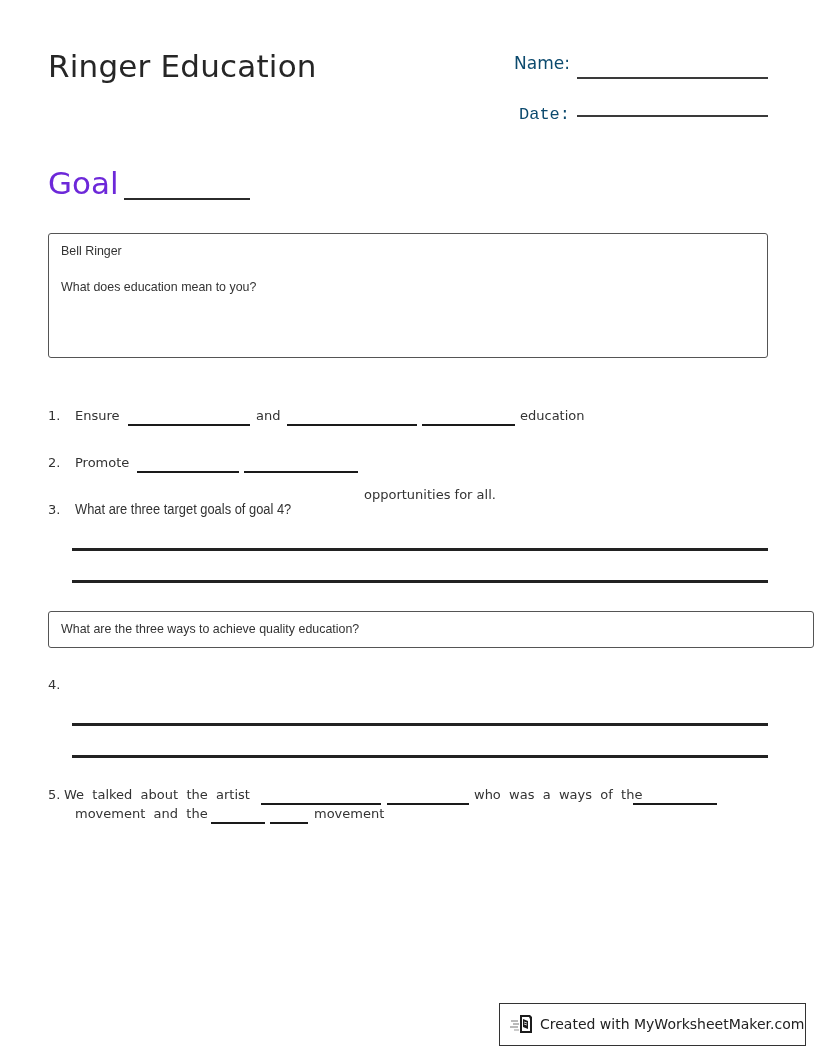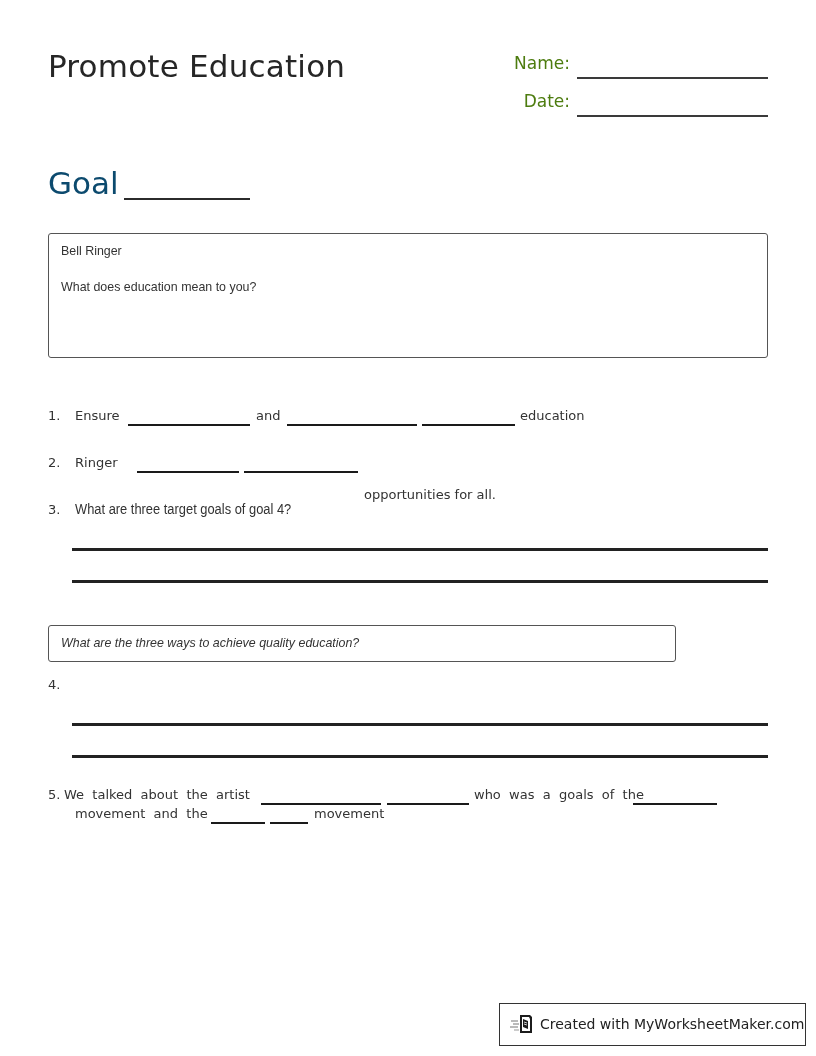--- a/index.html
+++ b/index.html
@@ -10,27 +10,27 @@
       font-family: "DejaVu Sans", "Liberation Sans", sans-serif;
       color: #2b2b2b;
     }
     .abs { position: absolute; }
     .title {
       left: 48px; top: 48px;
       font-size: 31px; font-weight: normal; color: #262626;
       letter-spacing: 0.2px; white-space: nowrap;
     }
     .hdr-label {
-      font-size: 17px; color: #4d7c0f; text-align: right; width: 90px; white-space: nowrap;
+      font-size: 17px; color: #0c4a6e; text-align: right; width: 90px; white-space: nowrap;
     }
     .hdr-line {
       height: 1.5px; background: #3a3a3a;
     }
     .goal {
-      left: 48px; top: 165px; font-size: 31px; color: #0c4a6e; white-space: nowrap;
+      left: 48px; top: 165px; font-size: 31px; color: #6d28d9; white-space: nowrap;
     }
     .goal-line { left: 124px; top: 198px; width: 126px; height: 2px; background: #2b2b2b; }
     .box {
       border: 1.5px solid #555; border-radius: 3px; background: #fff;
     }
     .box-text {
       font-family: "Liberation Sans", sans-serif;
       font-size: 13.5px; color: #333; white-space: nowrap;
       transform: scaleX(0.92); transform-origin: left;
     }
@@ -44,26 +44,26 @@
       border: 1.5px solid #333; background: #fff;
     }
     .footer-text {
       left: 540px; top: 1016px; font-size: 14px; color: #222; white-space: nowrap;
     }
     .footer-icon { left: 510px; top: 1013px; width: 26px; height: 22px; }
   </style>
 </head>
 <body>
 
-<div class="abs title">Promote Education</div>
+<div class="abs title">Ringer Education</div>
 
 <div class="abs hdr-label" style="left:480px; top:53px;">Name:</div>
 <div class="abs hdr-line" style="left:577px; top:77px; width:191px;"></div>
 
-<div class="abs hdr-label" style="left:480px; top:91px;">Date:</div>
+<div class="abs hdr-label" style="left:480px; top:105px;font-family:Liberation Mono, monospace;">Date:</div>
 <div class="abs hdr-line" style="left:577px; top:115px; width:191px;"></div>
 
 <div class="abs goal">Goal</div>
 <div class="abs goal-line"></div>
 
 <div class="abs box" style="left:48px; top:233px; width:720px; height:125px;">
   <div class="abs box-text" style="left:12px; top:9px;">Bell Ringer</div>
   <div class="abs box-text" style="left:12px; top:45px;">What does education mean to you?</div>
 </div>
 
@@ -72,49 +72,49 @@
   <div class="abs q-text" style="left:75px; top:408px;">Ensure</div>
   <div class="abs blank" style="left:128px; top:424px; width:122px;"></div>
   <div class="abs q-text" style="left:256px; top:408px;">and</div>
   <div class="abs blank" style="left:287px; top:424px; width:130px;"></div>
   <div class="abs blank" style="left:422px; top:424px; width:93px;"></div>
   <div class="abs q-text" style="left:520px; top:408px;">education</div>
 </div>
 
 <div>
   <div class="abs q-num" style="left:48px; top:455px;">2.</div>
-  <div class="abs q-text" style="left:75px; top:455px;">Ringer</div>
+  <div class="abs q-text" style="left:75px; top:455px;">Promote</div>
   <div class="abs blank" style="left:137px; top:471px; width:102px;"></div>
   <div class="abs blank" style="left:244px; top:471px; width:114px;"></div>
   <div class="abs q-text" style="left:364px; top:455px;margin-top:32px;">opportunities  for  all.</div>
 </div>
 
 <div>
   <div class="abs q-num" style="left:48px; top:502px;">3.</div>
   <div class="abs q-text narrow" style="left:75px; top:501px;">What are three target goals of goal 4?</div>
   <div class="abs answer-line" style="left:72px; top:548px; width:696px;"></div>
   <div class="abs answer-line" style="left:72px; top:580px; width:696px;"></div>
 </div>
 
-<div class="abs box" style="left:48px; top:625px; width:628px; height:37px;font-style:italic;">
+<div class="abs box" style="left:48px; top:611px; width:766px; height:37px;">
   <div class="abs box-text" style="left:12px; top:9px;">What are the three ways to achieve quality education?</div>
 </div>
 
 <div>
   <div class="abs q-num" style="left:48px; top:677px;">4.</div>
   <div class="abs answer-line" style="left:72px; top:723px; width:696px;"></div>
   <div class="abs answer-line" style="left:72px; top:755px; width:696px;"></div>
 </div>
 
 <div>
   <div class="abs q-num" style="left:48px; top:787px;">5.</div>
   <div class="abs q-text" style="left:64px; top:787px; white-space:pre;">We  talked  about  the  artist</div>
   <div class="abs blank" style="left:261px; top:803px; width:120px;"></div>
   <div class="abs blank" style="left:387px; top:803px; width:82px;"></div>
-  <div class="abs q-text" style="left:474px; top:787px; white-space:pre;">who  was  a  goals  of  the</div>
+  <div class="abs q-text" style="left:474px; top:787px; white-space:pre;">who  was  a  ways  of  the</div>
   <div class="abs blank" style="left:633px; top:803px; width:84px;"></div>
 
   <div class="abs q-text" style="left:75px; top:806px; white-space:pre;">movement  and  the</div>
   <div class="abs blank" style="left:211px; top:822px; width:54px;"></div>
   <div class="abs blank" style="left:270px; top:822px; width:38px;"></div>
   <div class="abs q-text" style="left:314px; top:806px;">movement</div>
 </div>
 
 <div class="abs footer-box"></div>
 <div class="abs footer-icon">

